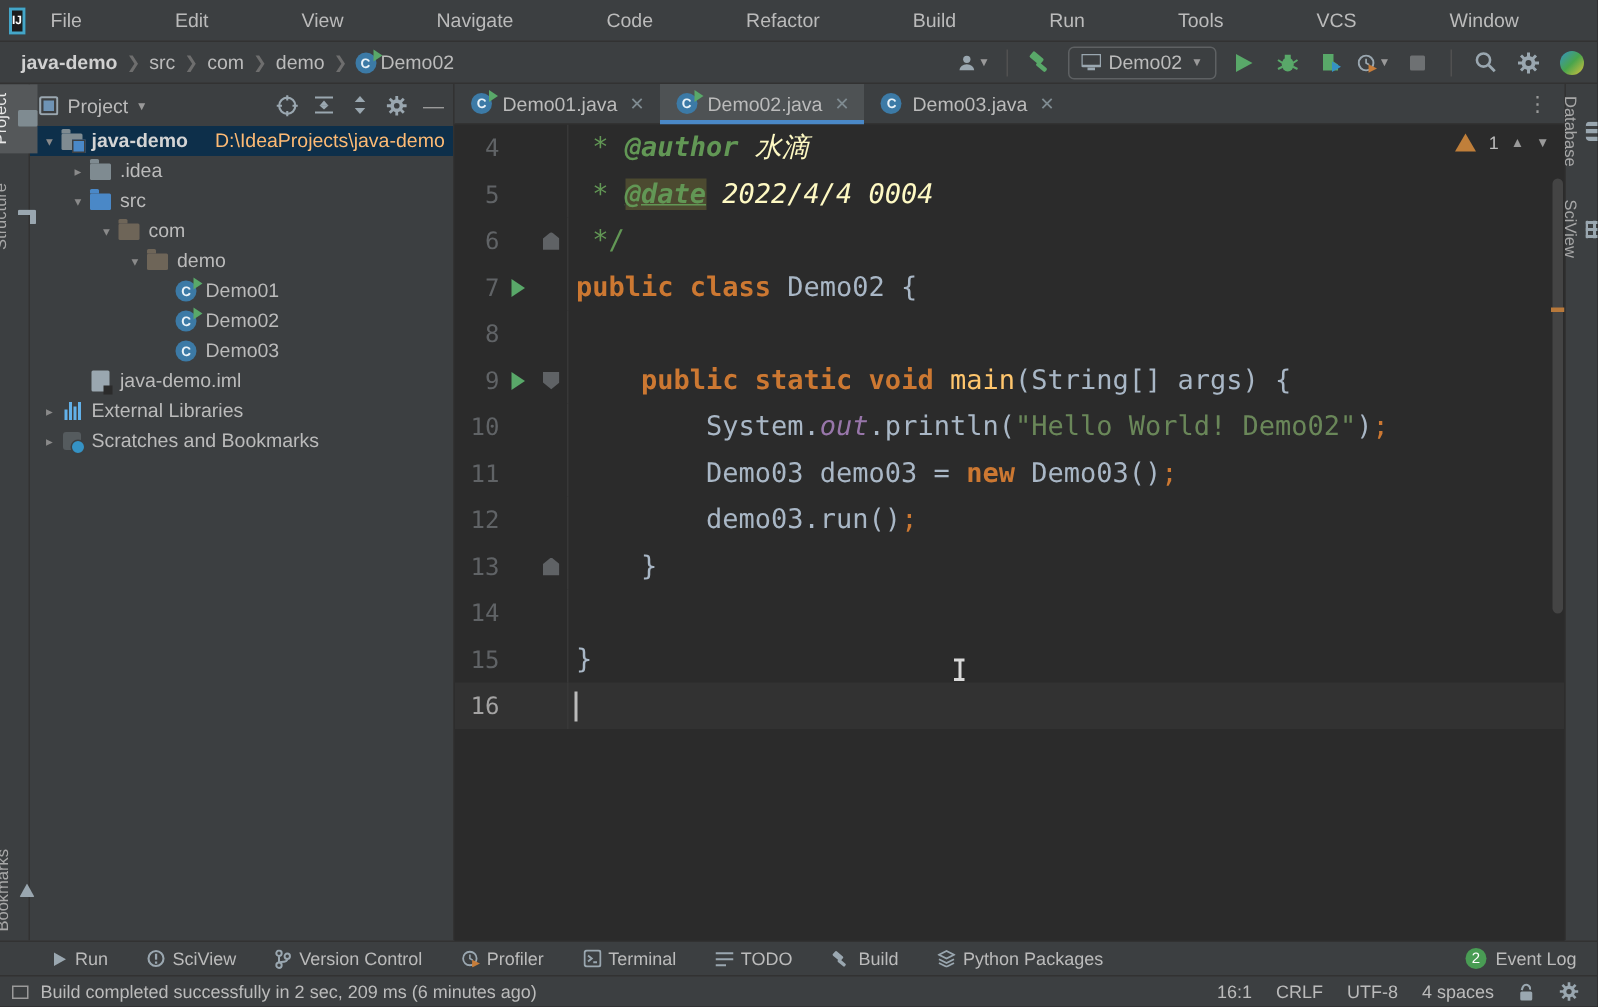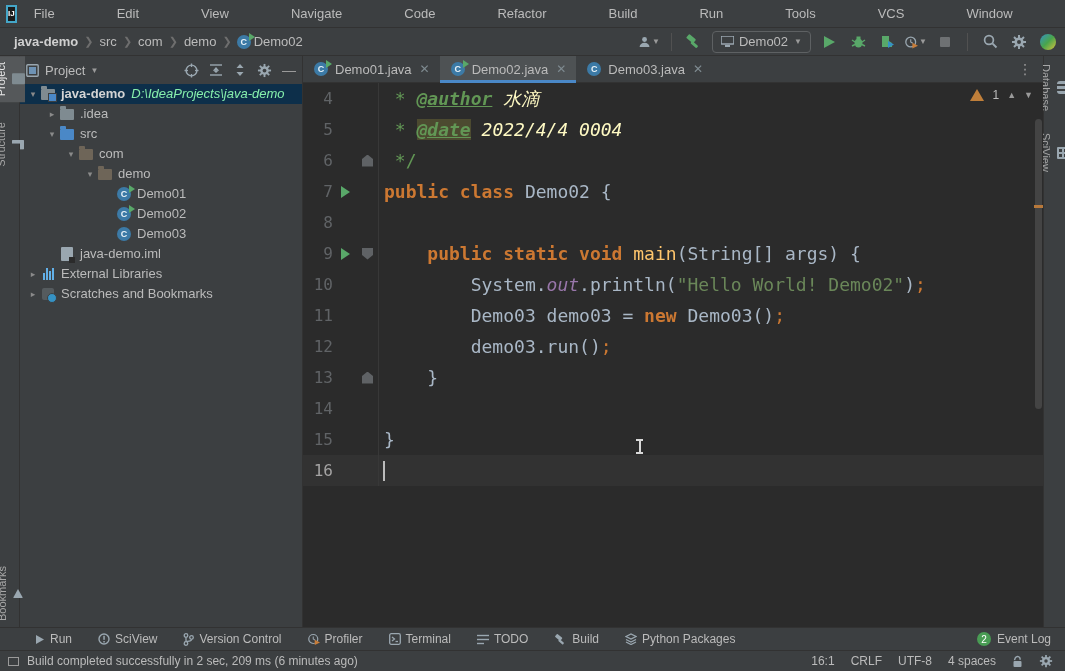--- a/index.html
+++ b/index.html
@@ -73,21 +73,21 @@
   .pp-actions { margin-left:auto; display:flex; align-items:center; gap:10px;
     color:#9A9A9A; }
   .tree { flex:1; font-size:13px; line-height:20px; overflow:hidden; }
   .tree-row { display:flex; align-items:center; height:20px; white-space:nowrap;
     color:#BBBBBB; }
   .tree-row.selected { background:#0D2F4A; }
   .tree-arrow { width:14px; text-align:center; color:#8A8A8A; font-size:9px;
     flex:0 0 14px; }
   .tree-label { margin-left:5px; }
   .tree-label.bold { font-weight:bold; color:#D4D4D4; }
-  .tree-suffix { color:#86efac; margin-left:6px;font-style:italic; }
+  .tree-suffix { color:#fdba74; margin-left:18px; }
 
   
   .ticon { position:relative; width:16px; height:14px; flex:0 0 16px;
     display:inline-flex; align-items:center; justify-content:center; }
   .fold-shape { width:14px; height:11px; border-radius:1px; position:relative; }
   .fold-shape:before { content:""; position:absolute; top:-3px; left:0; width:6px;
     height:3px; border-radius:1px 1px 0 0; background:inherit; }
   .f-gray  { background:#7F8B91; }
   .f-blue  { background:#4A88C7; }
   .f-root  { background:#7F8B91; }
@@ -142,21 +142,21 @@
   .foldmark { width:11px; height:12px; background:#5F6265; }
   .foldmark.start { clip-path:polygon(0 0,100% 0,100% 62%,50% 100%,0 62%); }
   .foldmark.end { clip-path:polygon(50% 0,100% 38%,100% 100%,0 100%,0 38%); }
   .code-text { padding-left:5px; color:#A9B7C6; }
   .c-plain { color:#A9B7C6; }
   .c-kw   { color:#CC7832;font-weight:bold; }
   .c-str  { color:#6A8759; }
   .c-cmt  { color:#629755; }
   .c-cmti { color:#fef9c3; font-style:italic; }
   .c-doctag { color:#629755; font-style:italic; font-weight:bold;
-    text-decoration:underline; }
+    }
   .c-doctag-hl { color:#629755; font-style:italic; font-weight:bold;
     text-decoration:underline; background:#4C4A30; }
   .c-field { color:#9876AA; font-style:italic; }
   .c-meth { color:#FFC66D; }
   .c-semi { color:#CC7832; }
 
   .inspection { position:absolute; top:5px; right:10px; display:flex;
     align-items:center; gap:8px; font-family:"Liberation Sans",sans-serif;
     font-size:12px; color:#BBBBBB; }
   .warn-tri { width:0; height:0; border-left:7px solid transparent;

